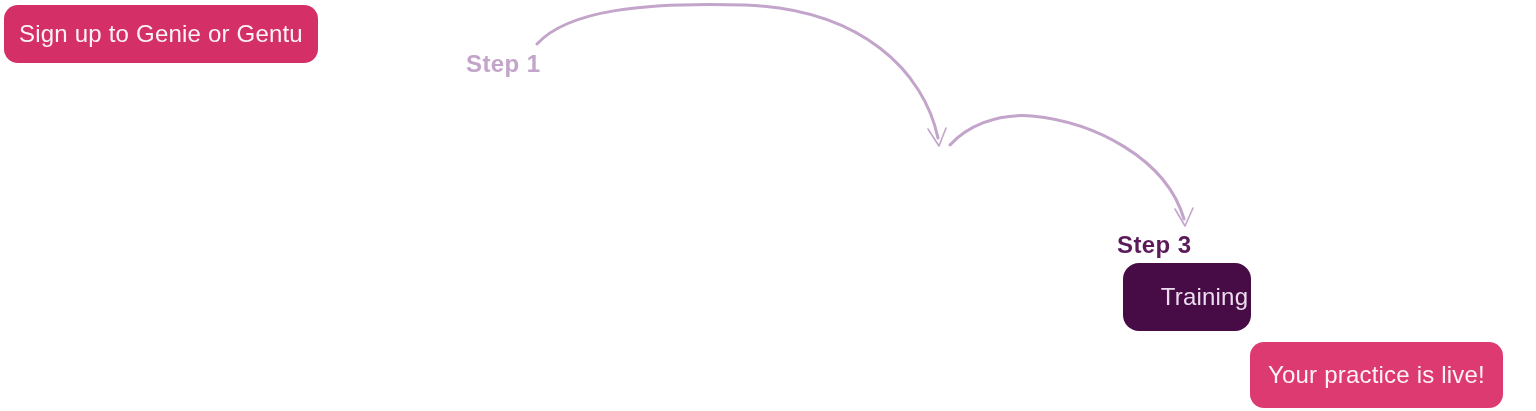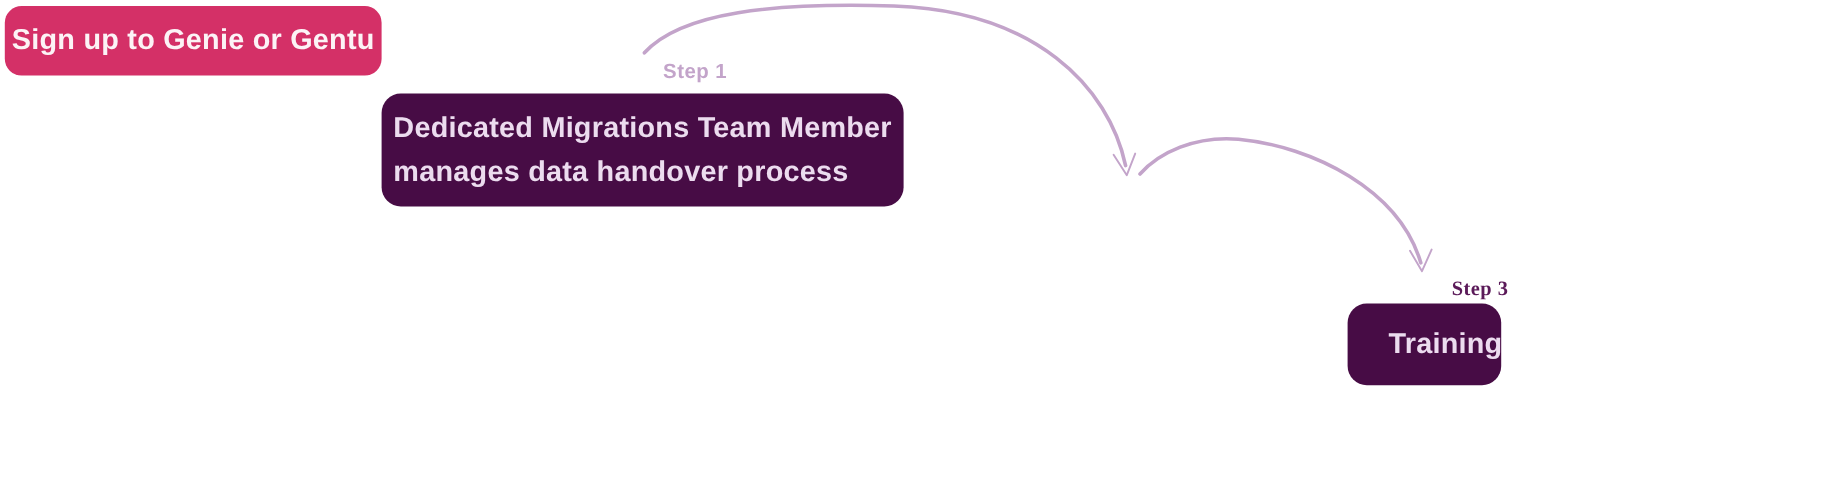--- a/index.html
+++ b/index.html
@@ -43,56 +43,55 @@
     stroke: var(--c-arrow);
     stroke-width: 1.6;
     stroke-linecap: round;
     stroke-linejoin: round;
   }
   .node {
     position: absolute;
     display: flex;
     align-items: center;
     justify-content: center;
-    text-align: left;
+    text-align: center;
     box-sizing: border-box;
-    font-weight: bold;
   }
   .node.pink {
     background: var(--c-pink-start);
     color: var(--c-pink-text);
     border-radius: 14px;
     font-size: 24px;
     letter-spacing: 0.2px;
   }
   .node.pink.end { background: var(--c-pink-end); }
   .node.purple {
     background: var(--c-purple);
     color: var(--c-purple-text);
     border-radius: 16px;
     font-size: 24px;
     letter-spacing: 0.2px;
   }
   .node .lines { line-height: 37px; }
   .step-label {
     position: absolute;
-    font-size: 17px;
+    font-size: 24px;
     font-weight: 700;
     letter-spacing: 0.4px;
-    text-align: right;
+    text-align: left;
     width: 140px;
     transform: translateX(-70px);
   }
   .step-label.light { color: var(--c-step-light); }
-  .step-label.dark { color: var(--c-step-dark); font-family: Liberation Serif, serif; }
+  .step-label.dark { color: var(--c-step-dark); }
 
   #node-signup  { left: 4px;    top: 5px;   width: 314px; height: 58px; }
   #node-step1   { left: 318px;  top: 78px;  width: 435px; height: 94px; }
   #node-step2   { left: 752px;  top: 184px; width: 376px; height: 68px; }
-  #node-step3   { left: 1123px; top: 253px; width: 128px; height: 68px; padding-left: 35px; }
+  #node-step3   { left: 1123px; top: 263px; width: 128px; height: 68px; padding-left: 35px; }
   #node-live    { left: 1250px; top: 342px; width: 253px; height: 66px; }
 
   #label-step1 { left: 536px;  top: 50px;  }
   #label-step2 { left: 939px;  top: 155px; }
   #label-step3 { left: 1187px; top: 231px; }
 </style>
 </head>
 <body>
 
 <div class="canvas">
@@ -109,29 +108,26 @@
       <path class="arrow-head" d="M 1175 209 L 1185 226 L 1193 208"></path>
     </g>
   </svg>
 
   <div id="node-signup" class="node pink">
     <span>Sign up to Genie or Gentu</span>
   </div>
 
   <div id="label-step1" class="step-label light">Step 1</div>
 
-  <div id="node-step1" class="node purple">
-    <div class="lines">
-      <div>Dedicated Migrations Team Member</div>
-      <div>manages data handover process</div>
-    </div>
-  </div>
 
 
 
   <div id="label-step3" class="step-label dark">Step 3</div>
 
   <div id="node-step3" class="node purple">
     <span>Training</span>
   </div>
 
+  <div id="node-live" class="node pink end">
+    <span>Your practice is live!</span>
+  </div>
 
 </div>
 
 </body></html>

